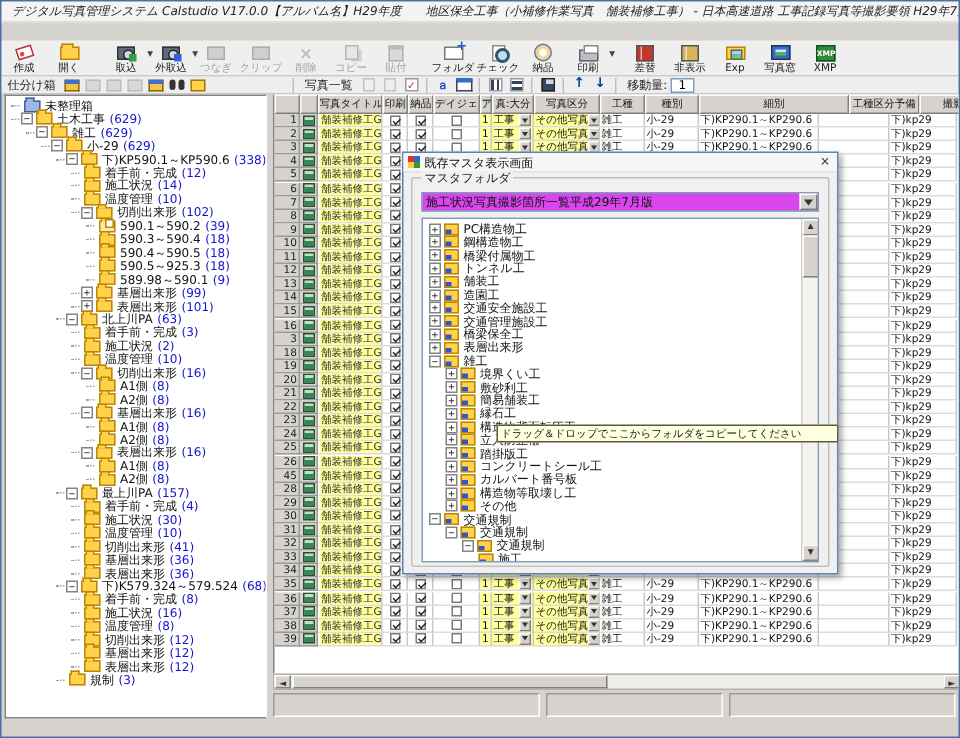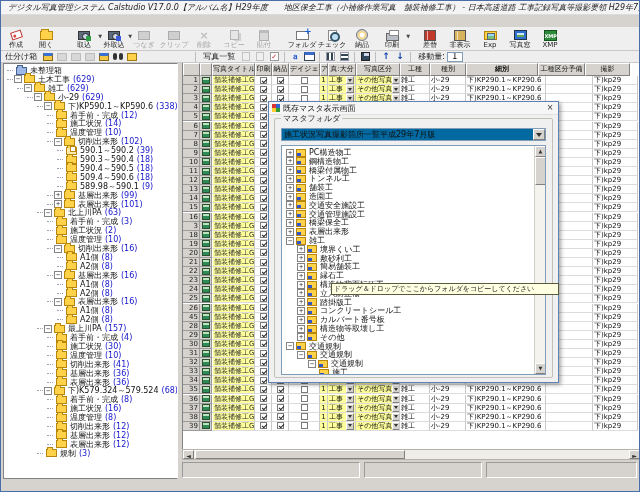--- a/index.html
+++ b/index.html
@@ -123,21 +123,21 @@
   
   .dialog{position:absolute;left:267px;top:100px;width:291px;height:282px;background:#f0f0f0;border:1px solid #5f82b5;box-shadow:2px 2px 4px rgba(0,0,0,.35);z-index:10;}
   .dtitle{height:13px;background:#f6f6f6;display:flex;align-items:center;border-bottom:1px solid #e0e0e0;}
   .dicon{width:8px;height:8px;margin:0 3px;background:
     linear-gradient(90deg,#d33 50%,#36c 50%) top/8px 4px no-repeat,
     linear-gradient(90deg,#fc3 50%,#393 50%) bottom/8px 4px no-repeat;}
   .dtext{font-size:8px;color:#111;}
   .dclose{margin-left:auto;width:16px;text-align:center;font-size:8px;color:#333;line-height:12px;}
   .groupbox{position:absolute;left:5px;top:16px;width:279px;height:260px;border:1px solid #c3c0b8;border-radius:2px;}
   .grouplabel{position:absolute;left:6px;top:-5px;background:#f0f0f0;font-size:8px;color:#222;padding:0 2px;line-height:9px;}
-  .combo{position:absolute;left:6px;top:9px;width:265px;height:13px;background:#0369a1;border:1px solid #7f9db9;display:flex;align-items:center;}
+  .combo{position:absolute;left:6px;top:9px;width:265px;height:13px;background:#d946ef;border:1px solid #7f9db9;display:flex;align-items:center;}
   .combo .cval{font-size:8px;color:#111;padding-left:2px;white-space:nowrap;overflow:hidden;flex:1;}
   .combo .cbtn{width:12px;height:11px;background:#d6d3ce;border:1px solid #fff;border-right-color:#808080;border-bottom-color:#808080;display:flex;align-items:center;justify-content:center;flex:none;}
   .combo .cbtn::after{content:"";border:3px solid transparent;border-top:4px solid #333;margin-top:3px;}
   .mtreebox{position:absolute;left:6px;top:26px;width:265px;height:230px;background:#fff;border:1px solid #7f9db9;overflow:hidden;}
   .mtree{position:absolute;left:0;top:0;right:11px;bottom:0;overflow:hidden;}
   .mitem{position:absolute;height:9px;display:flex;align-items:center;white-space:nowrap;}
   .mfld{width:10px;height:8px;background:#ffd24a;border:1px solid #b8860b;position:relative;flex:none;margin-right:3px;}
   .mfld::after{content:"";position:absolute;left:0;bottom:0;width:4px;height:3px;background:#3355cc;}
   .mlabel{font-size:8px;color:#111;text-align:center;}
   .vscroll{position:absolute;right:0;top:0;width:11px;bottom:0;background:#f4f3ee;border-left:1px solid #d0cec6;}
@@ -425,21 +425,21 @@
         <span class="stub"></span>
         <span style="width: 2px;"></span>
         <span class="fld"></span>
         <span class="tlabel">590.4～590.5</span>
         <span class="tcount">(18)</span>
       </div>
       <div class="titem" style="top: 108.8px; left: 53px;">
         <span class="stub"></span>
         <span style="width: 2px;"></span>
         <span class="fld"></span>
-        <span class="tlabel">509.4～590.6</span>
+        <span class="tlabel">590.5～925.3</span>
         <span class="tcount">(18)</span>
       </div>
       <div class="titem" style="top: 117.7px; left: 53px;">
         <span class="stub"></span>
         <span style="width: 2px;"></span>
         <span class="fld"></span>
         <span class="tlabel">589.98～590.1</span>
         <span class="tcount">(9)</span>
       </div>
       <div class="titem" style="top: 126.6px; left: 43px;">
@@ -661,21 +661,21 @@
         <div class="th" style="width: 12px;"></div>
         <div class="th" style="width: 43px;">写真タイトル</div>
         <div class="th" style="width: 17px;">印刷</div>
         <div class="th" style="width: 17px;">納品</div>
         <div class="th" style="width: 31px;">デイジェスト</div>
         <div class="th" style="width: 8px;">ア</div>
         <div class="th" style="width: 28px;">真:大分</div>
         <div class="th" style="width: 44px;">写真区分</div>
         <div class="th" style="width: 30px;">工種</div>
         <div class="th" style="width: 36px;">種別</div>
-        <div class="th" style="width: 72px; font-weight: bold;">細別</div>
+        <div class="th" style="width: 100px;">細別</div>
         <div class="th" style="width: 47px;">工種区分予備</div>
         <div class="th" style="width: 45px;">撮影</div>
       </div>
     <div class="tbody">
         <div class="trow" style="top: 0px;">
           <div class="td gray" style="width: 17px;">1</div>
           <div class="td gray center" style="width: 12px;">
             <span class="imgic"></span>
           </div>
           <div class="td" style="width: 43px;">

